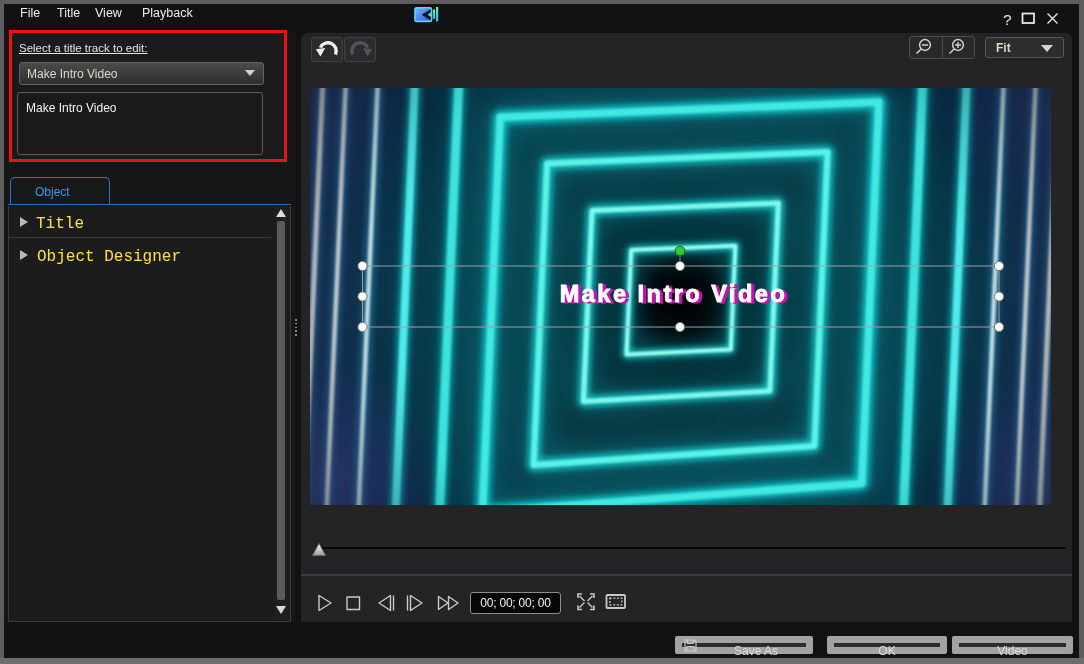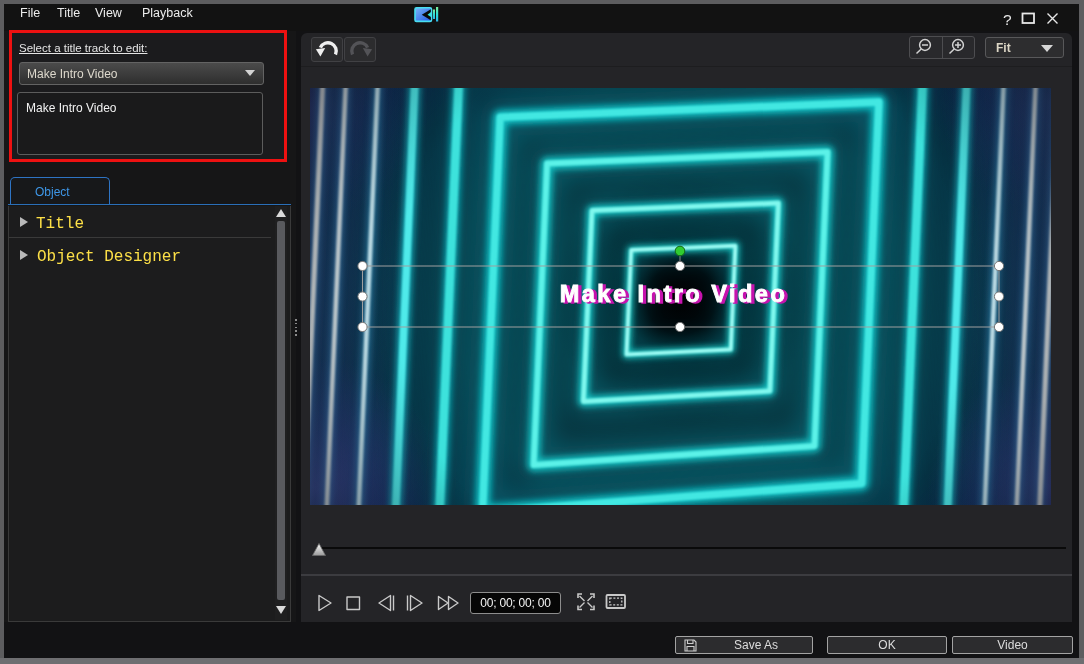--- a/index.html
+++ b/index.html
@@ -42,21 +42,21 @@
   
   #rightpanel{left:301px;top:33px;width:771px;height:589px;background:#242427;border-radius:6px 6px 0 0;}
   .toolbtn{position:absolute;background:#2c2c2e;border:1px solid #414144;border-radius:3px;box-sizing:border-box;}
   #preview{left:310px;top:88px;width:741px;height:417px;}
   
   #playsep{left:301px;top:574px;width:771px;height:1.5px;background:#3c3c40;}
   #timecode{left:470px;top:592px;width:91px;height:22px;background:#060606;border:1px solid #8d8d8d;
             border-radius:3px;box-sizing:border-box;color:#f4f4f4;font-size:12px;letter-spacing:-0.2px;text-align:center;line-height:20px;}
   
   #bottombar{left:4px;top:622px;width:1075px;height:36px;background:#121214;}
-  .btn{position:absolute;top:636px;height:18px;background:#2c2c2e;border:1px solid #a3a3a3;
+  .btn{position:absolute;top:636px;height:18px;background:#2c2c2e;border:7px solid #a3a3a3;
        border-radius:2px;box-sizing:border-box;color:#dcdcdc;font-size:12px;text-align:center;line-height:16px;}
 </style>
 </head>
 <body>
 <div class="abs" id="titlebar">
   <span class="menuitem" style="left:16px;">File</span>
   <span class="menuitem" style="left:53px;">Title</span>
   <span class="menuitem" style="left:91px;">View</span>
   <span class="menuitem" style="left:138px;">Playback</span>
   <svg class="abs" style="left:403px;top:0px;" width="34" height="22" viewBox="0 0 34 22">

